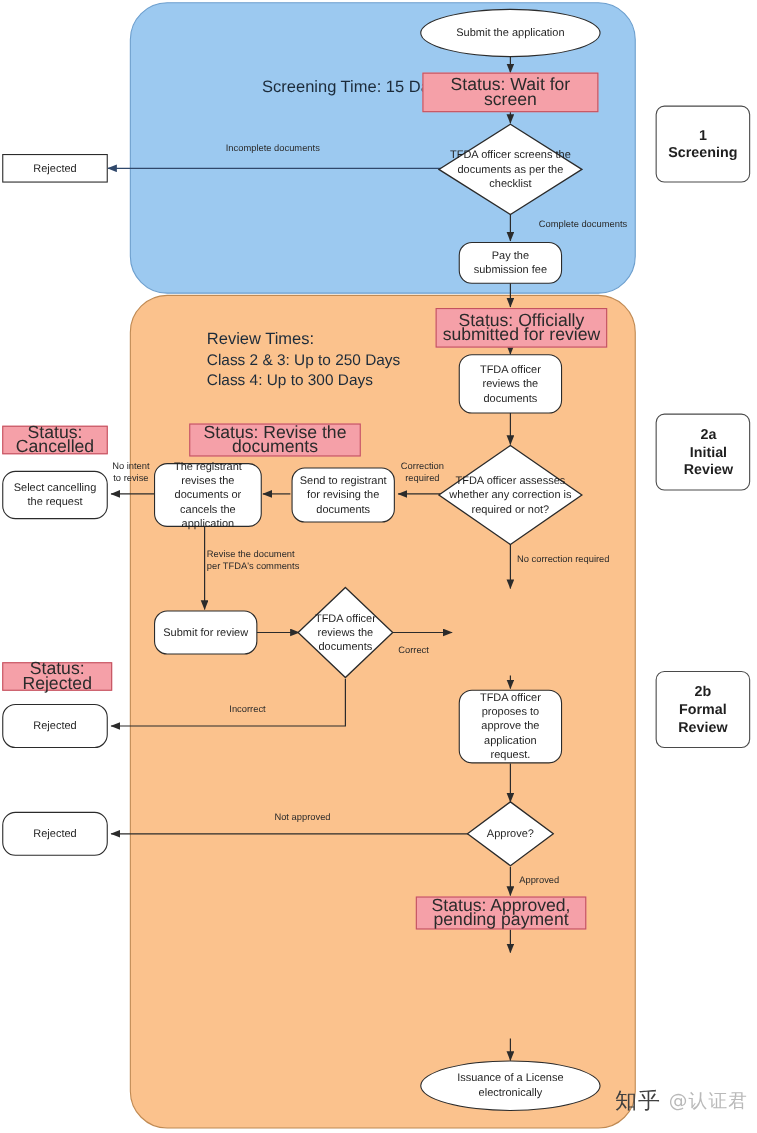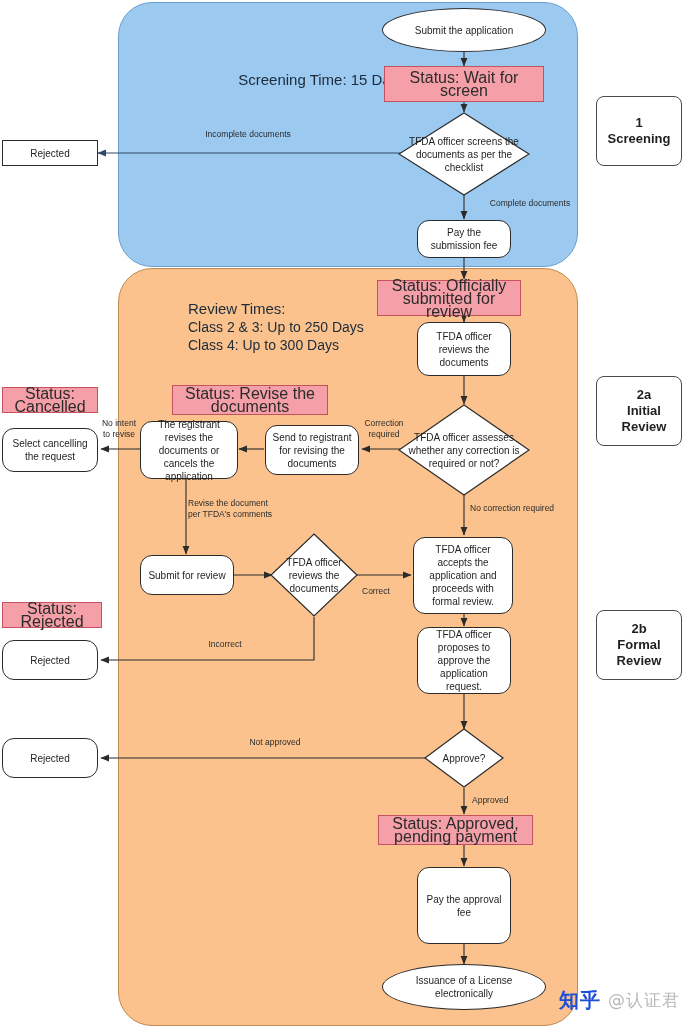--- a/index.html
+++ b/index.html
@@ -52,21 +52,21 @@
 
   
   .elabel{position:absolute;font-size:8.5px;line-height:11px;color:#2b2b2b;
           text-align:center;white-space:nowrap;}
   .elabel.wrap{white-space:normal;}
 
   
   .watermark{position:absolute;right:8px;bottom:16px;display:flex;align-items:center;
     gap:7px;color:#b9b9b9;font-size:17px;font-family:"DejaVu Sans",sans-serif;
     letter-spacing:1px;}
-  .watermark .zh{font-size:20px;color:#1d4ed8;font-weight:bold;}
+  .watermark .zh{font-size:20px;color:#404040;}
 </style>
 </head>
 <body>
 
 <div id="canvas">
 
   <div class="band band-screening"></div>
   <div class="band band-review"></div>
 
   <svg id="wires" viewBox="0 0 688 1030">
@@ -140,21 +140,21 @@
     <svg class="dshape" viewBox="0 0 132 84" preserveAspectRatio="none">
       <polygon points="66,1 131,42 66,83 1,42" fill="#ffffff" stroke="#2b2b2b" stroke-width="1.2"></polygon>
     </svg>
     <div class="dlabel">TFDA officer screens the documents as per the checklist</div>
   </div>
 
   <div class="node sharp" style="left:2px;top:140px;width:96px;height:26px;">Rejected</div>
 
   <div class="node rounded" style="left:417px;top:220px;width:94px;height:38px;">Pay the submission fee</div>
 
-  <div class="node status" style="left:377px;top:280px;width:144px;height:36px;">Status: Officially submitted for review</div>
+  <div class="node status" style="left:396px;top:280px;width:156px;height:36px;">Status: Officially submitted for review</div>
 
   <div class="node rounded" style="left:417px;top:322px;width:94px;height:54px;">TFDA officer reviews the documents</div>
 
   <div class="diamond" style="left:398px;top:404px;width:132px;height:92px;">
     <svg class="dshape" viewBox="0 0 132 92" preserveAspectRatio="none">
       <polygon points="66,1 131,46 66,91 1,46" fill="#ffffff" stroke="#2b2b2b" stroke-width="1.2"></polygon>
     </svg>
     <div class="dlabel">TFDA officer assesses whether any correction is required or not?</div>
   </div>
 
@@ -174,36 +174,34 @@
     <svg class="dshape" viewBox="0 0 88 84" preserveAspectRatio="none">
       <polygon points="44,1 87,42 44,83 1,42" fill="#ffffff" stroke="#2b2b2b" stroke-width="1.2"></polygon>
     </svg>
     <div class="dlabel">TFDA officer reviews the documents</div>
   </div>
 
   <div class="node status" style="left:2px;top:602px;width:100px;height:26px;">Status: Rejected</div>
 
   <div class="node rounded" style="left:2px;top:640px;width:96px;height:40px;">Rejected</div>
 
-  <div class="node rounded" style="left:413px;top:537px;width:100px;height:77px;">TFDA officer accepts the application and proceeds with formal review.</div>
 
   <div class="node rounded" style="left:417px;top:627px;width:94px;height:67px;">TFDA officer proposes to approve the application request.</div>
 
   <div class="diamond" style="left:424px;top:728px;width:80px;height:60px;">
     <svg class="dshape" viewBox="0 0 80 60" preserveAspectRatio="none">
       <polygon points="40,1 79,30 40,59 1,30" fill="#ffffff" stroke="#2b2b2b" stroke-width="1.2"></polygon>
     </svg>
     <div class="dlabel">Approve?</div>
   </div>
 
   <div class="node rounded" style="left:2px;top:738px;width:96px;height:40px;">Rejected</div>
 
   <div class="node status" style="left:378px;top:815px;width:155px;height:30px;">Status: Approved, pending payment</div>
 
-  <div class="node rounded" style="left:417px;top:867px;width:94px;height:77px;">Pay the approval fee</div>
 
   <div class="node terminator" style="left:382px;top:964px;width:164px;height:46px;">Issuance of a License electronically</div>
 
   <div class="elabel" style="left:150px;top:129px;width:196px;">Incomplete documents</div>
 
   <div class="elabel" style="left:470px;top:198px;width:120px;text-align:center;">Complete documents</div>
 
   <div class="elabel wrap" style="left:355px;top:418px;width:58px;">
     <div>Correction</div>
     <div>required</div>

